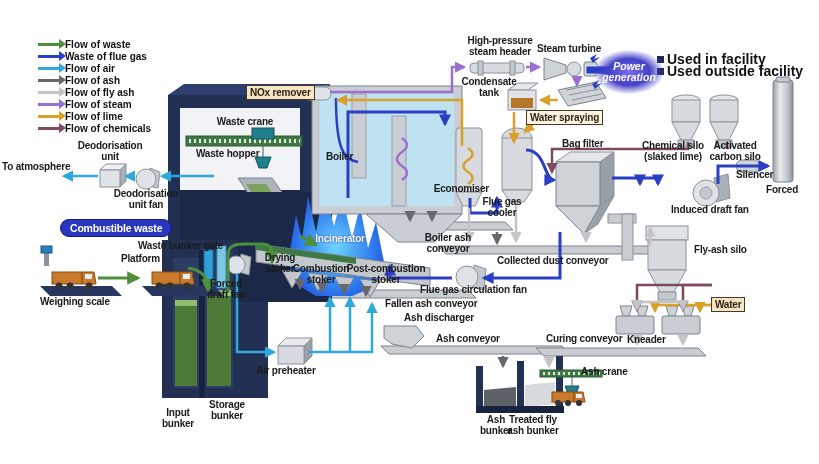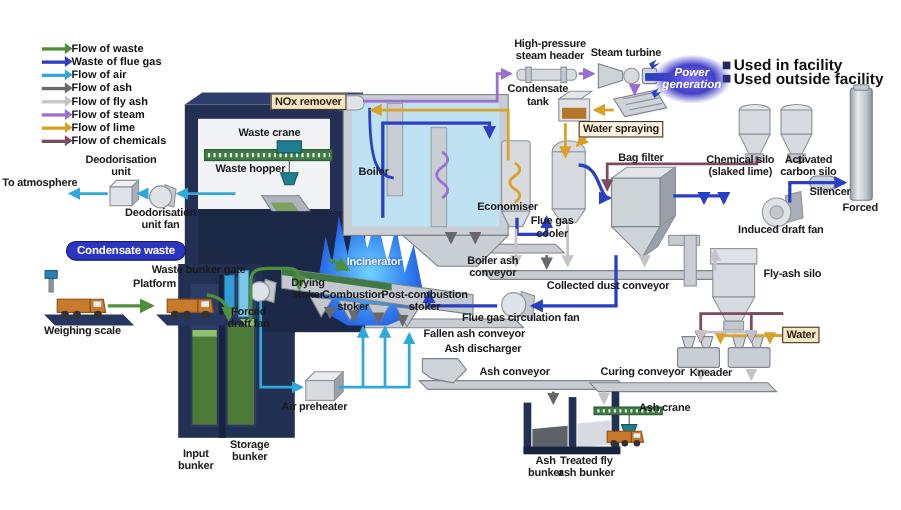--- a/index.html
+++ b/index.html
@@ -422,21 +422,21 @@
 
 <div class="usage" style="left:657px;top:51px;">
       <span class="sq"></span>
       <span class="ltext">Used in facility</span>
     </div>
 <div class="usage" style="left:657px;top:63px;">
       <span class="sq"></span>
       <span class="ltext">Used outside facility</span>
     </div>
 
-<div class="badge-blue" style="left:60px;top:219px;">Condensate waste</div>
+<div class="badge-blue" style="left:60px;top:219px;">Combustible waste</div>
 <div class="badge-glow" style="left:594px;top:50px;">Power
 generation</div>
 <div class="badge-tan" style="left:246px;top:85px;">NOx remover</div>
 <div class="badge-tan badge-cream" style="left:526px;top:110px;">Water spraying</div>
 <div class="badge-tan" style="left:711px;top:297px;">Water</div>
 
 <div class="lbl" style="left:2px;top:162px;width:84px;">To atmosphere</div>
 <div class="lbl c" style="left:72px;top:141px;width:76px;">Deodorisation
 unit</div>
 <div class="lbl c" style="left:108px;top:189px;width:76px;">Deodorisation

